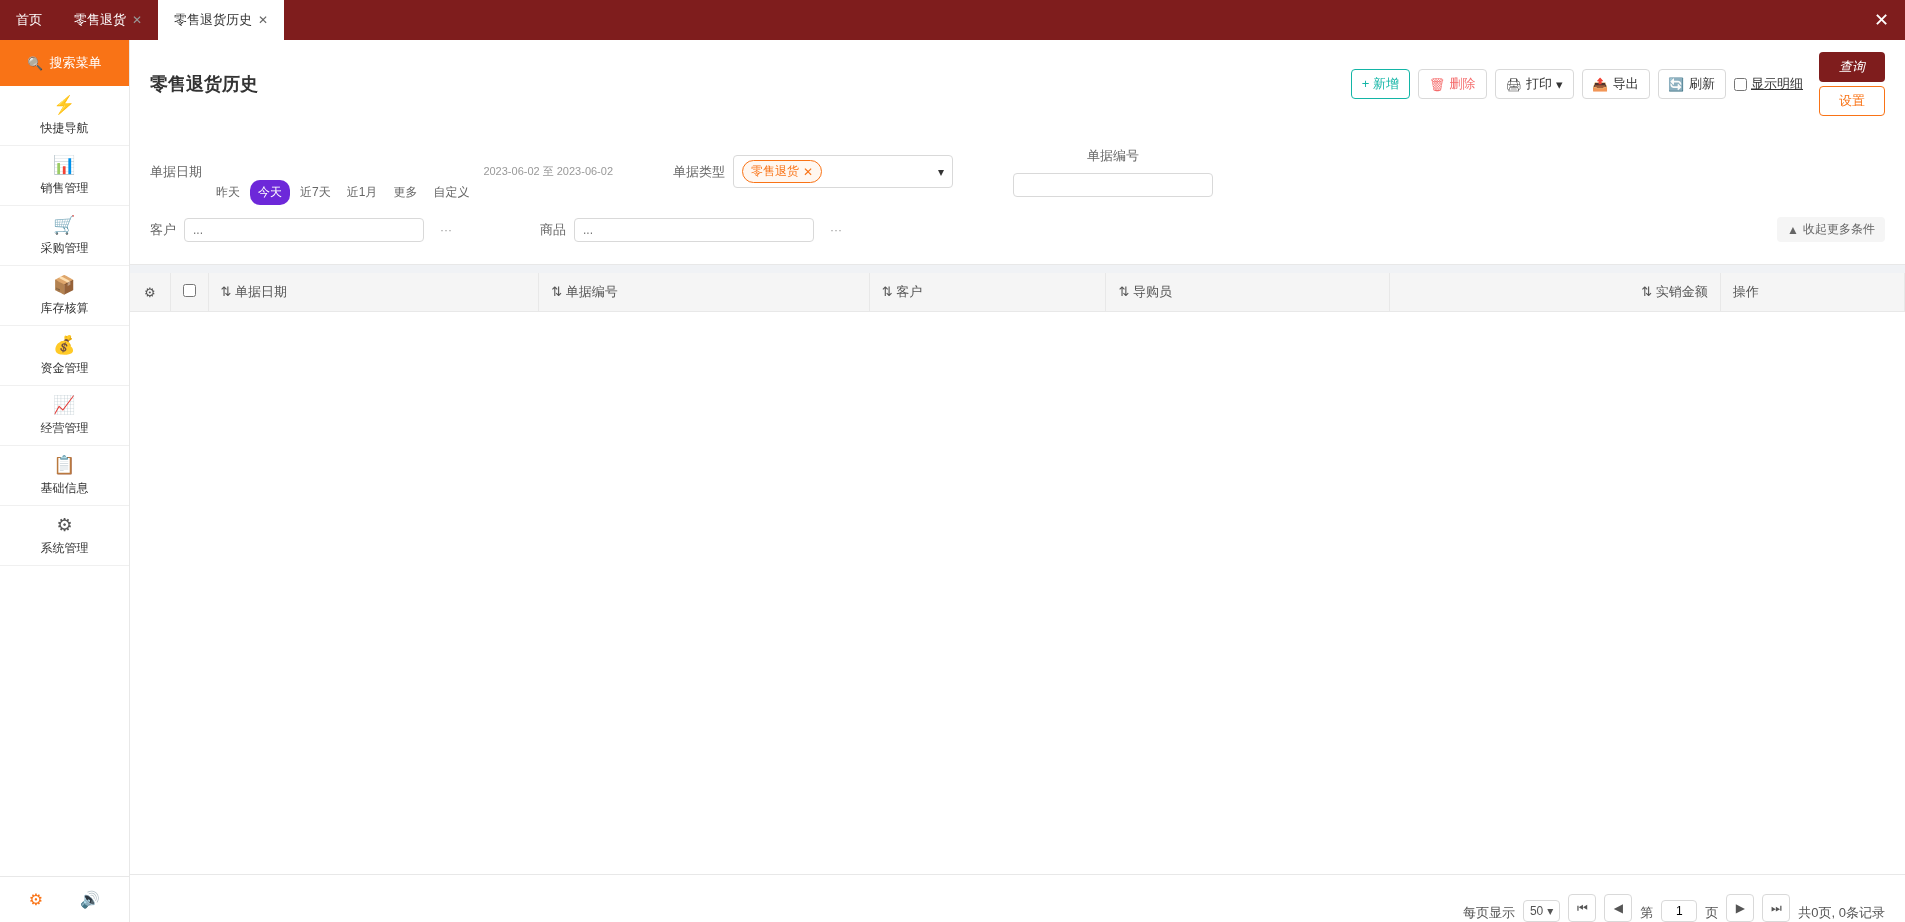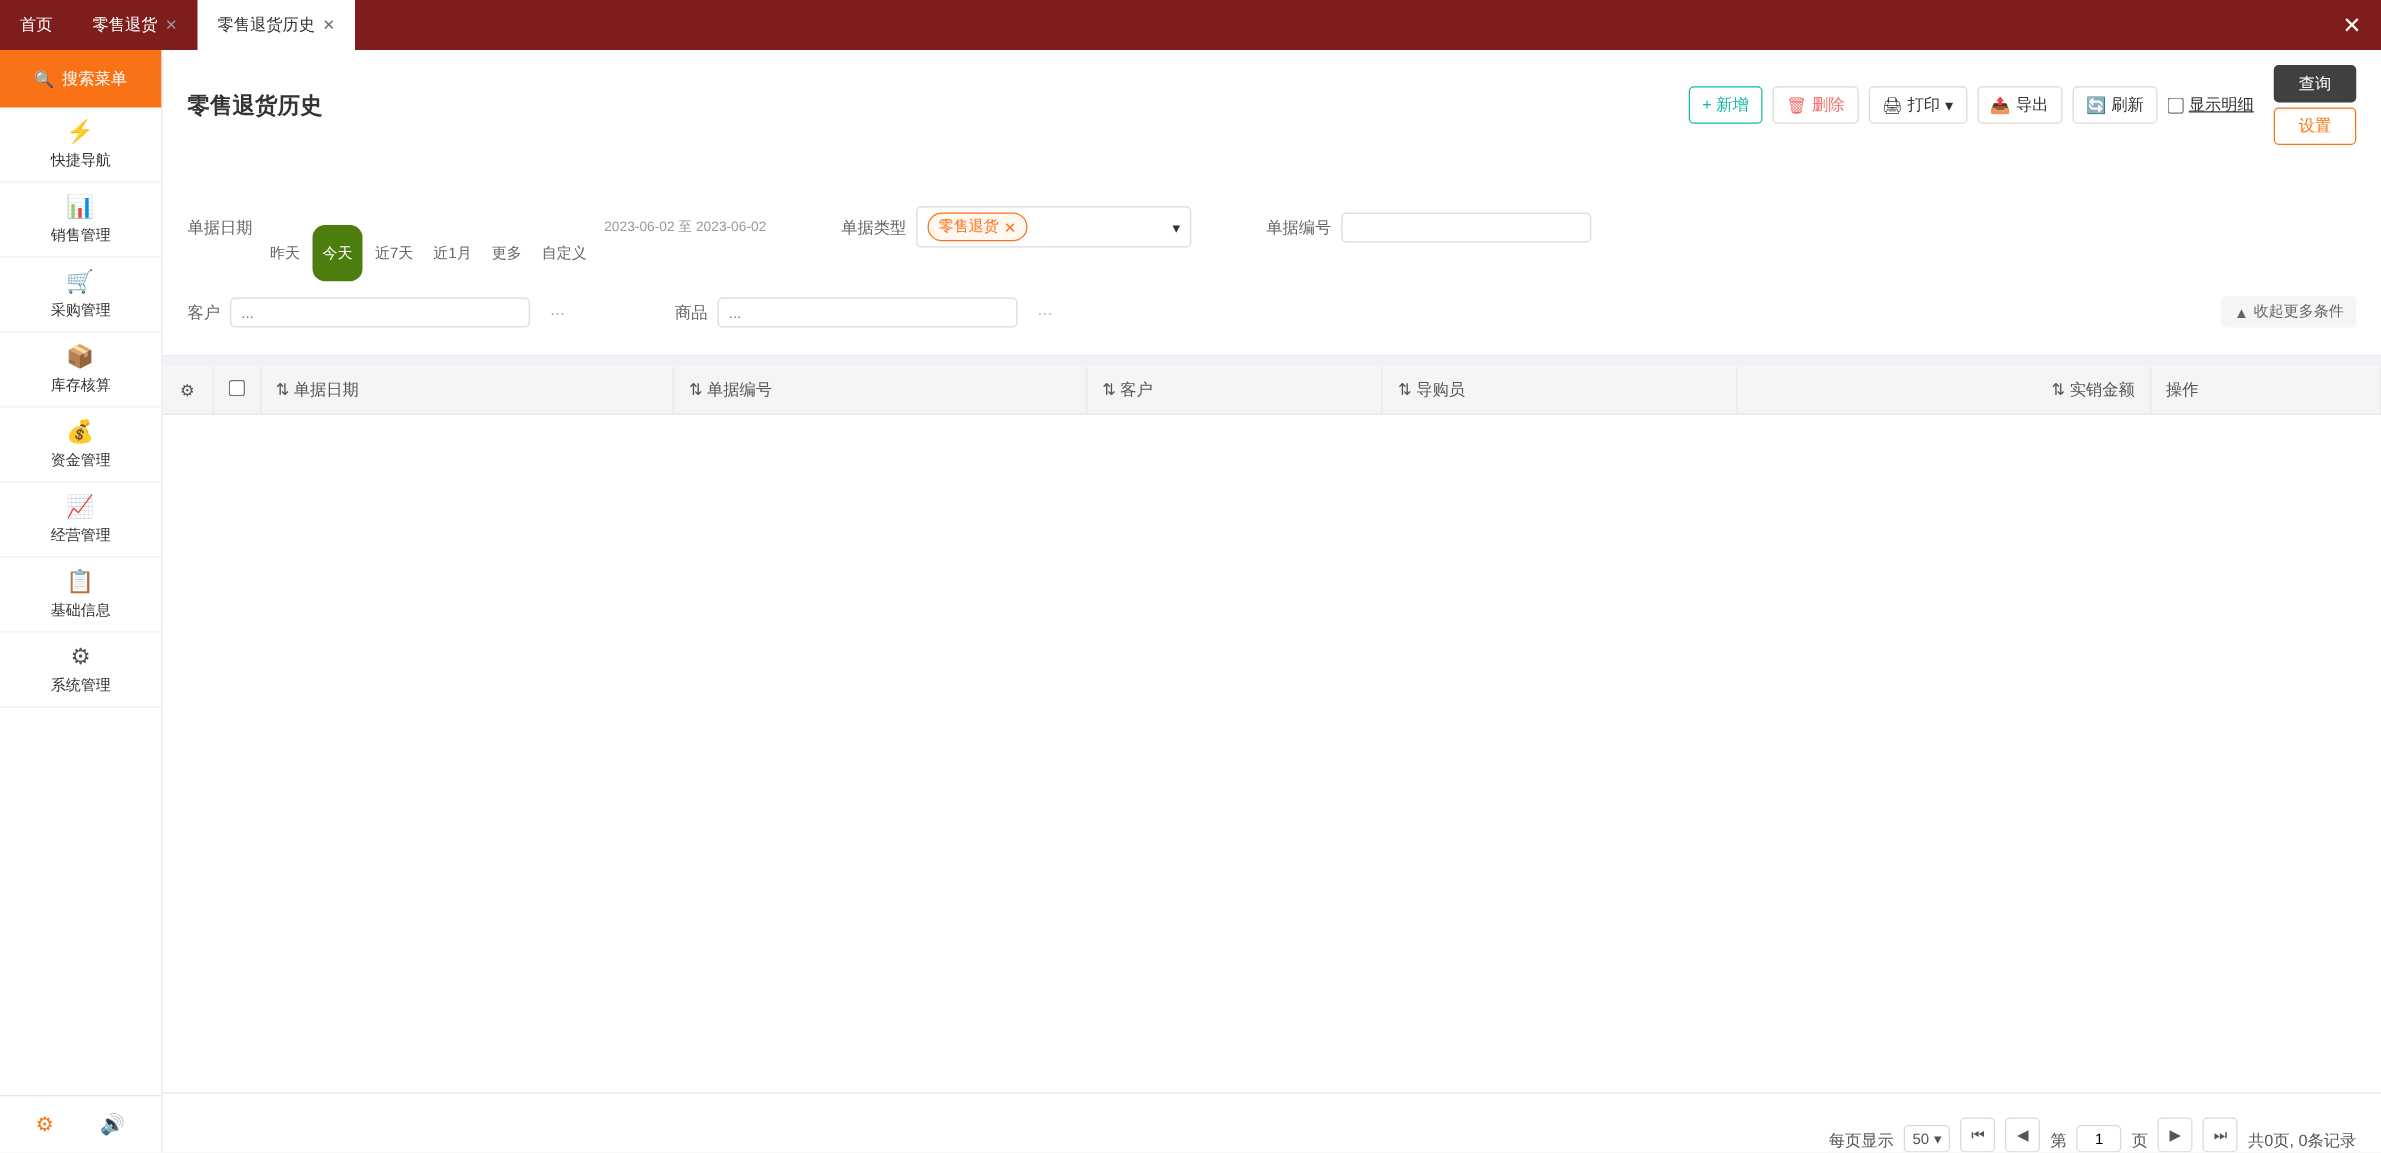--- a/index.html
+++ b/index.html
@@ -141,27 +141,28 @@
       border: 1px solid #d9d9d9;
       background: #fff;
       border-radius: 4px;
       font-size: 13px;
       color: #333;
       cursor: pointer;
     }
     .btn-add { color: #13b5a6; border-color: #13b5a6; }
     .btn-delete { color: #f56c6c; }
     .btn-query {
-      background: #404040;
+      background: #7f1d1d;
       color: #fff;
       border: none;
       border-radius: 4px;
       padding: 6px 20px;
       font-size: 13px;
       cursor: pointer;
+      font-style: italic;
     }
     .btn-set {
       background: #fff;
       color: #f97316;
       border: 1px solid #f97316;
       border-radius: 4px;
       padding: 5px 16px;
       font-size: 13px;
       cursor: pointer;
     }
@@ -199,24 +200,24 @@
       font-size: 12px;
       margin-top: 42px;
     }
     .date-opt {
       padding: 2px 6px;
       color: #666;
       cursor: pointer;
       border-radius: 3px;
     }
     .date-opt.active {
-      background: #4d7c0f;
+      background: #6d28d9;
       color: #fff;
       border-radius: 10px;
-      padding: 14px 8px;
+      padding: 4px 8px;
     }
     .date-range {
       color: #999;
       font-size: 11px;
     }
     .filter-input {
       border: 1px solid #d9d9d9;
       border-radius: 4px;
       padding: 4px 8px;
       font-size: 12px;
@@ -478,21 +479,21 @@
             <span class="filter-label">单据类型</span>
             <div class="filter-select" style="min-width:220px;">
               <span class="tag-chip">
                 <span>零售退货</span>
                 <span class="close-x">✕</span>
               </span>
               <span>▾</span>
             </div>
           </div>
 
-          <div class="filter-item" style="margin-left:40px;">
+          <div class="filter-item" style="margin-left:40px;flex-direction:column;">
             <span class="filter-label">单据编号</span>
             <input class="filter-input" style="width: 200px;">
           </div>
         </div>
 
         <div class="filter-row">
 
           <div class="filter-item">
             <span class="filter-label">客户</span>
             <input class="filter-input" style="width: 240px;" placeholder="...">

